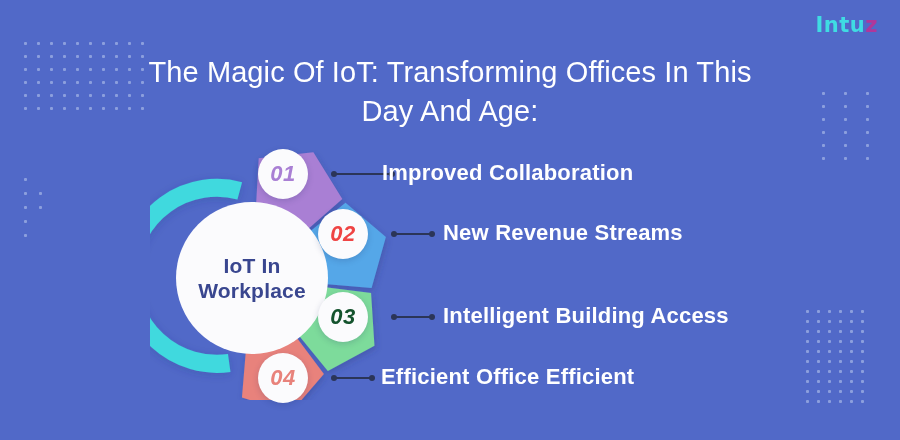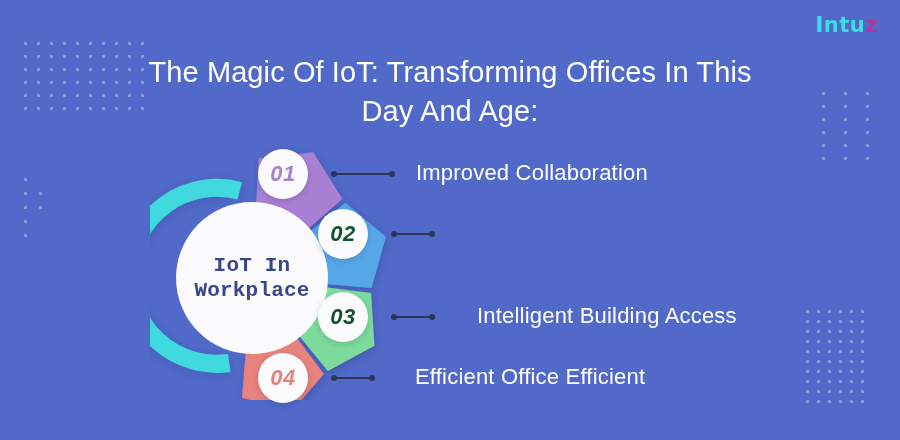--- a/index.html
+++ b/index.html
@@ -33,21 +33,21 @@
         font-family:"DejaVu Sans",sans-serif;}
   #logo .a{color:#3fdce3;margin-left:23px;}
   #logo .b{color:#b0379b;}
 
   
   #title{position:absolute;left:0;right:0;top:34px;text-align:center;
          color:#ffffff;font-size:29px;font-weight:400;line-height:1.32;
          letter-spacing:.1px;padding:0 130px;box-sizing:border-box;}
 
   
-  #donut-wrap{position:absolute;left:150px;top:150px;width:245px;height:250px;font-family:Liberation Mono, monospace;}
+  #donut-wrap{position:absolute;left:150px;top:150px;width:245px;height:250px;}
   #donut-svg{position:absolute;left:0;top:0;}
 
   .center-label{
     position:absolute;left:27px;top:53px;width:150px;height:150px;
     display:flex;align-items:center;justify-content:center;text-align:center;
     color:#39468f;font-size:21px;font-weight:700;line-height:1.2;
     letter-spacing:.2px;pointer-events:none;
   }
 
   
@@ -69,22 +69,22 @@
                 border-radius:50%;background:#2b3558;}
   .connector .d.s{left:0;}
   .connector .d.e{right:0;}
 
   #conn-01{left:331px;top:169px;width:64px;}
   #conn-02{left:391px;top:229px;width:44px;}
   #conn-03{left:391px;top:312px;width:44px;}
   #conn-04{left:331px;top:373px;width:44px;}
 
   
-  .item-label{position:absolute;color:#ffffff;font-size:22px;font-weight:400;
-              letter-spacing:.2px;white-space:nowrap;margin-left:34px;}
+  .item-label{position:absolute;color:#ffffff;font-size:22px;font-weight:700;
+              letter-spacing:.2px;white-space:nowrap;}
   #label-01{left:382px;top:160px;}
   #label-02{left:443px;top:220px;}
   #label-03{left:443px;top:303px;text-align:center;}
   #label-04{left:381px;top:364px;}
 </style>
 </head>
 <body style="background: rgb(81, 105, 200);">
 
 <div class="stage">
 
@@ -303,21 +303,21 @@
 
     <div class="center-label" style="color: rgb(57, 70, 143);">
       <span>
         <span>IoT In</span><br>
         <span>Workplace</span>
       </span>
     </div>
   </div>
 
   <div class="badge" id="badge-01" style="color: rgb(169, 127, 212);">01</div>
-  <div class="badge" id="badge-02" style="color: #14532d;">02</div>
+  <div class="badge" id="badge-02" style="color: #ef4444;">02</div>
   <div class="badge" id="badge-03" style="color: #14532d;">03</div>
   <div class="badge" id="badge-04" style="color: rgb(232, 130, 123);">04</div>
 
   <div class="connector" id="conn-01">
     <span class="d s"></span>
     <span class="line"></span>
     <span class="d e"></span>
   </div>
   <div class="connector" id="conn-02">
     <span class="d s"></span>
@@ -329,16 +329,17 @@
     <span class="line"></span>
     <span class="d e"></span>
   </div>
   <div class="connector" id="conn-04">
     <span class="d s"></span>
     <span class="line"></span>
     <span class="d e"></span>
   </div>
 
   <div class="item-label" id="label-01">Improved Collaboration</div>
+  <div class="item-label" id="label-02">New Revenue Streams</div>
   <div class="item-label" id="label-03">Intelligent Building Access</div>
   <div class="item-label" id="label-04">Efficient Office Efficient</div>
 
 </div>
 
 </body></html>

